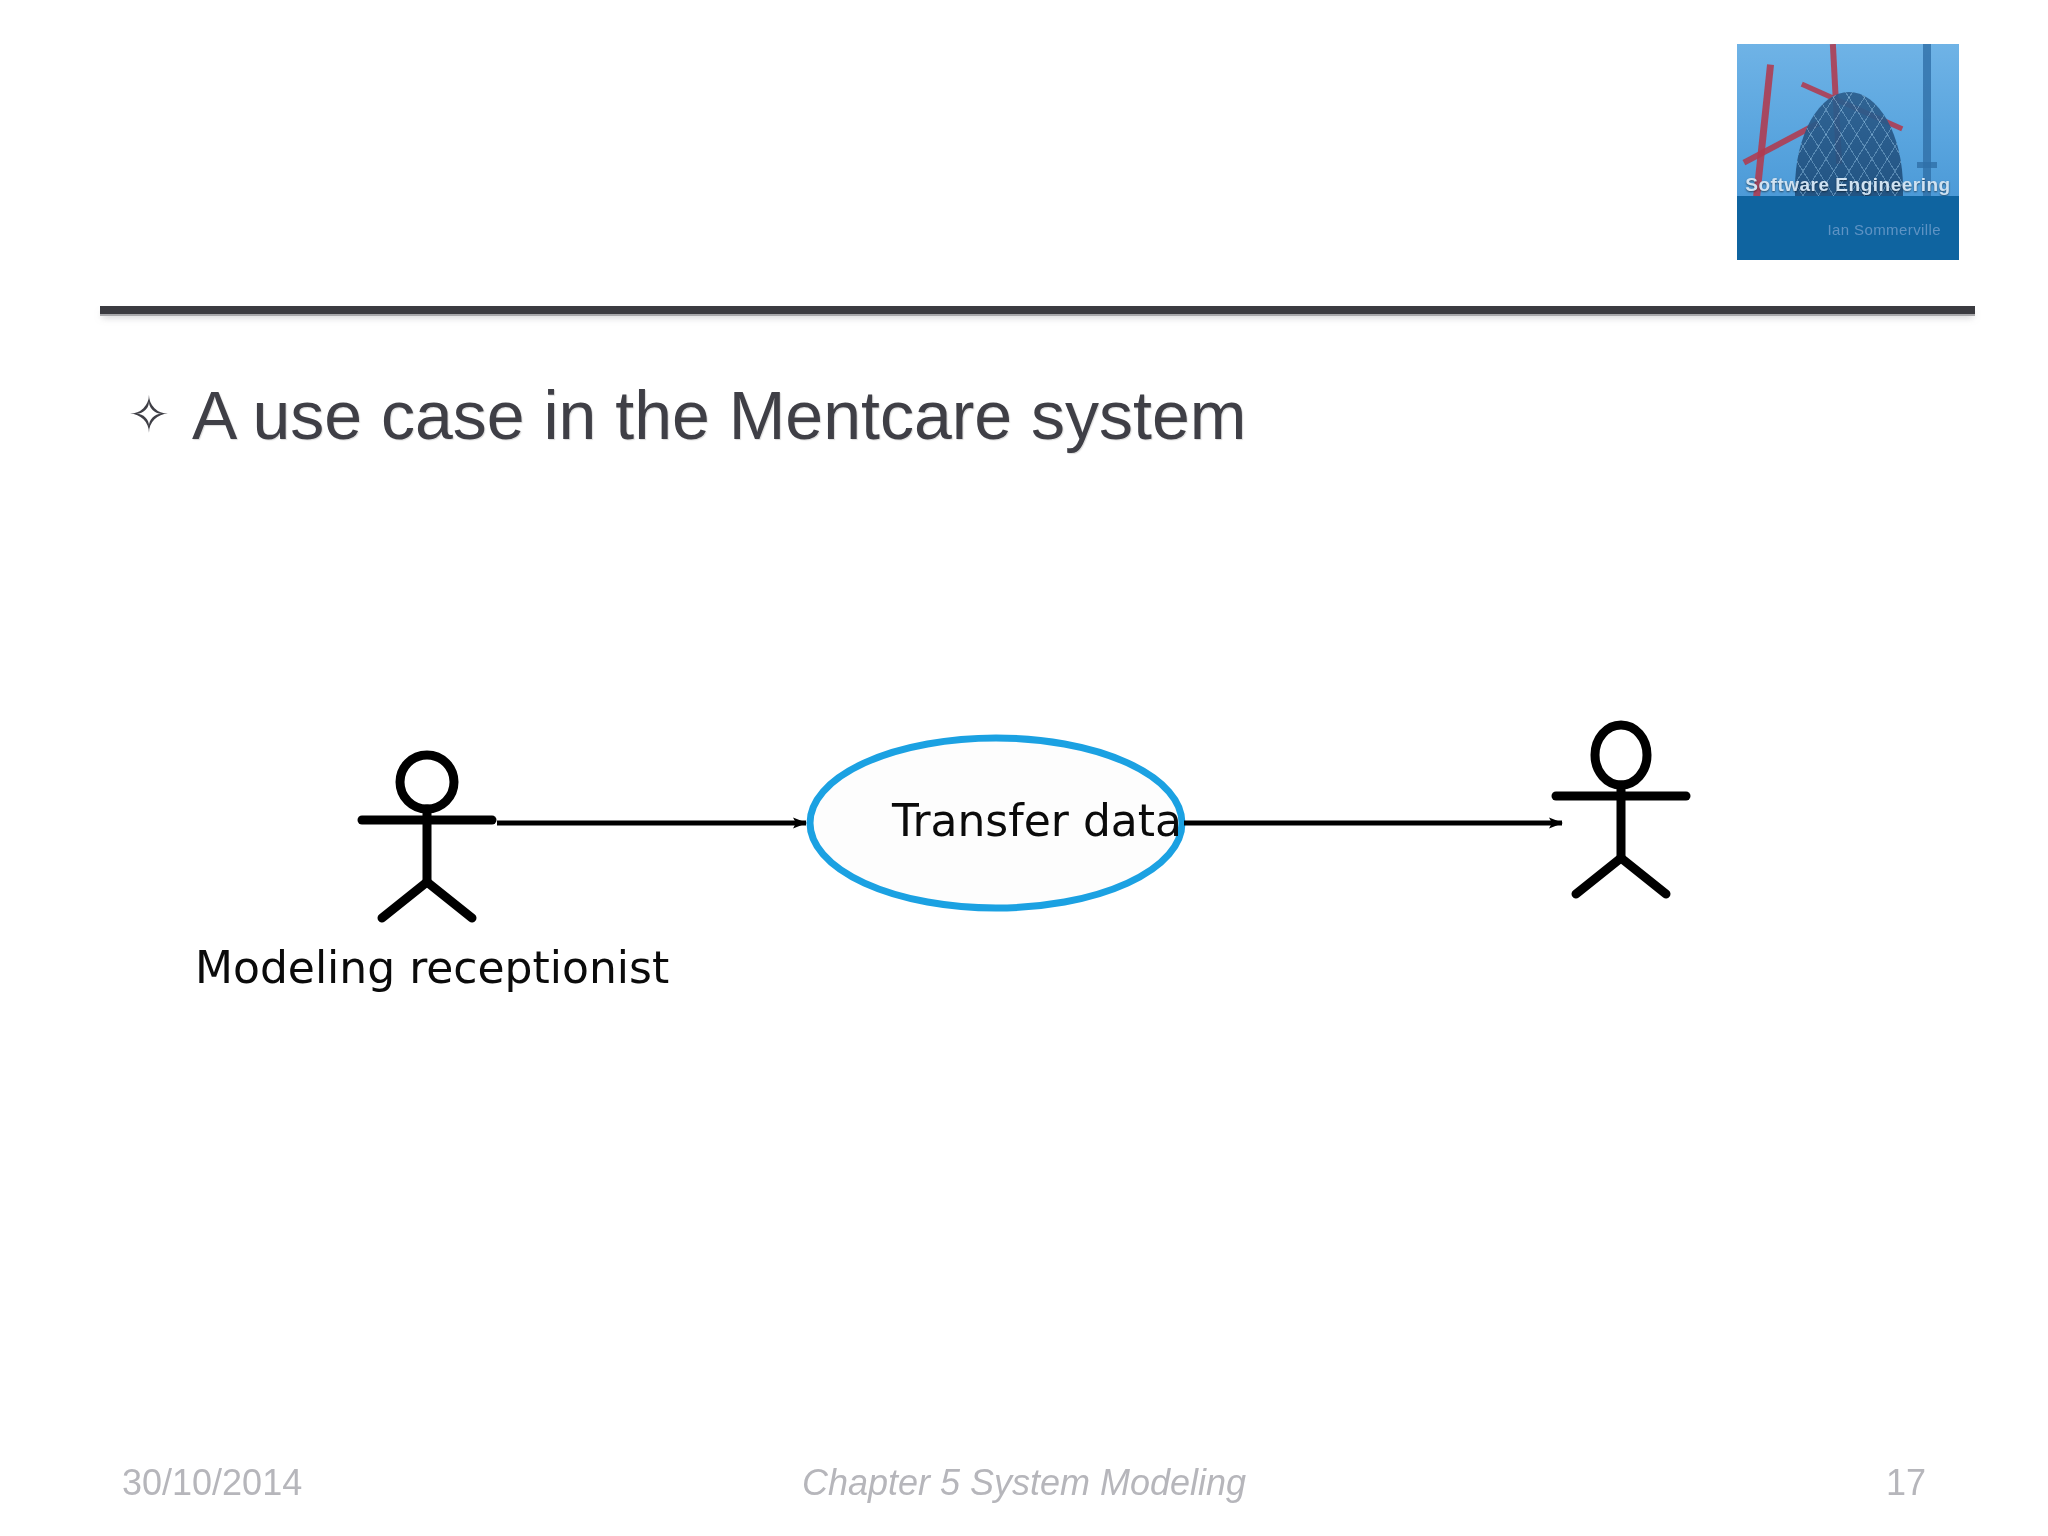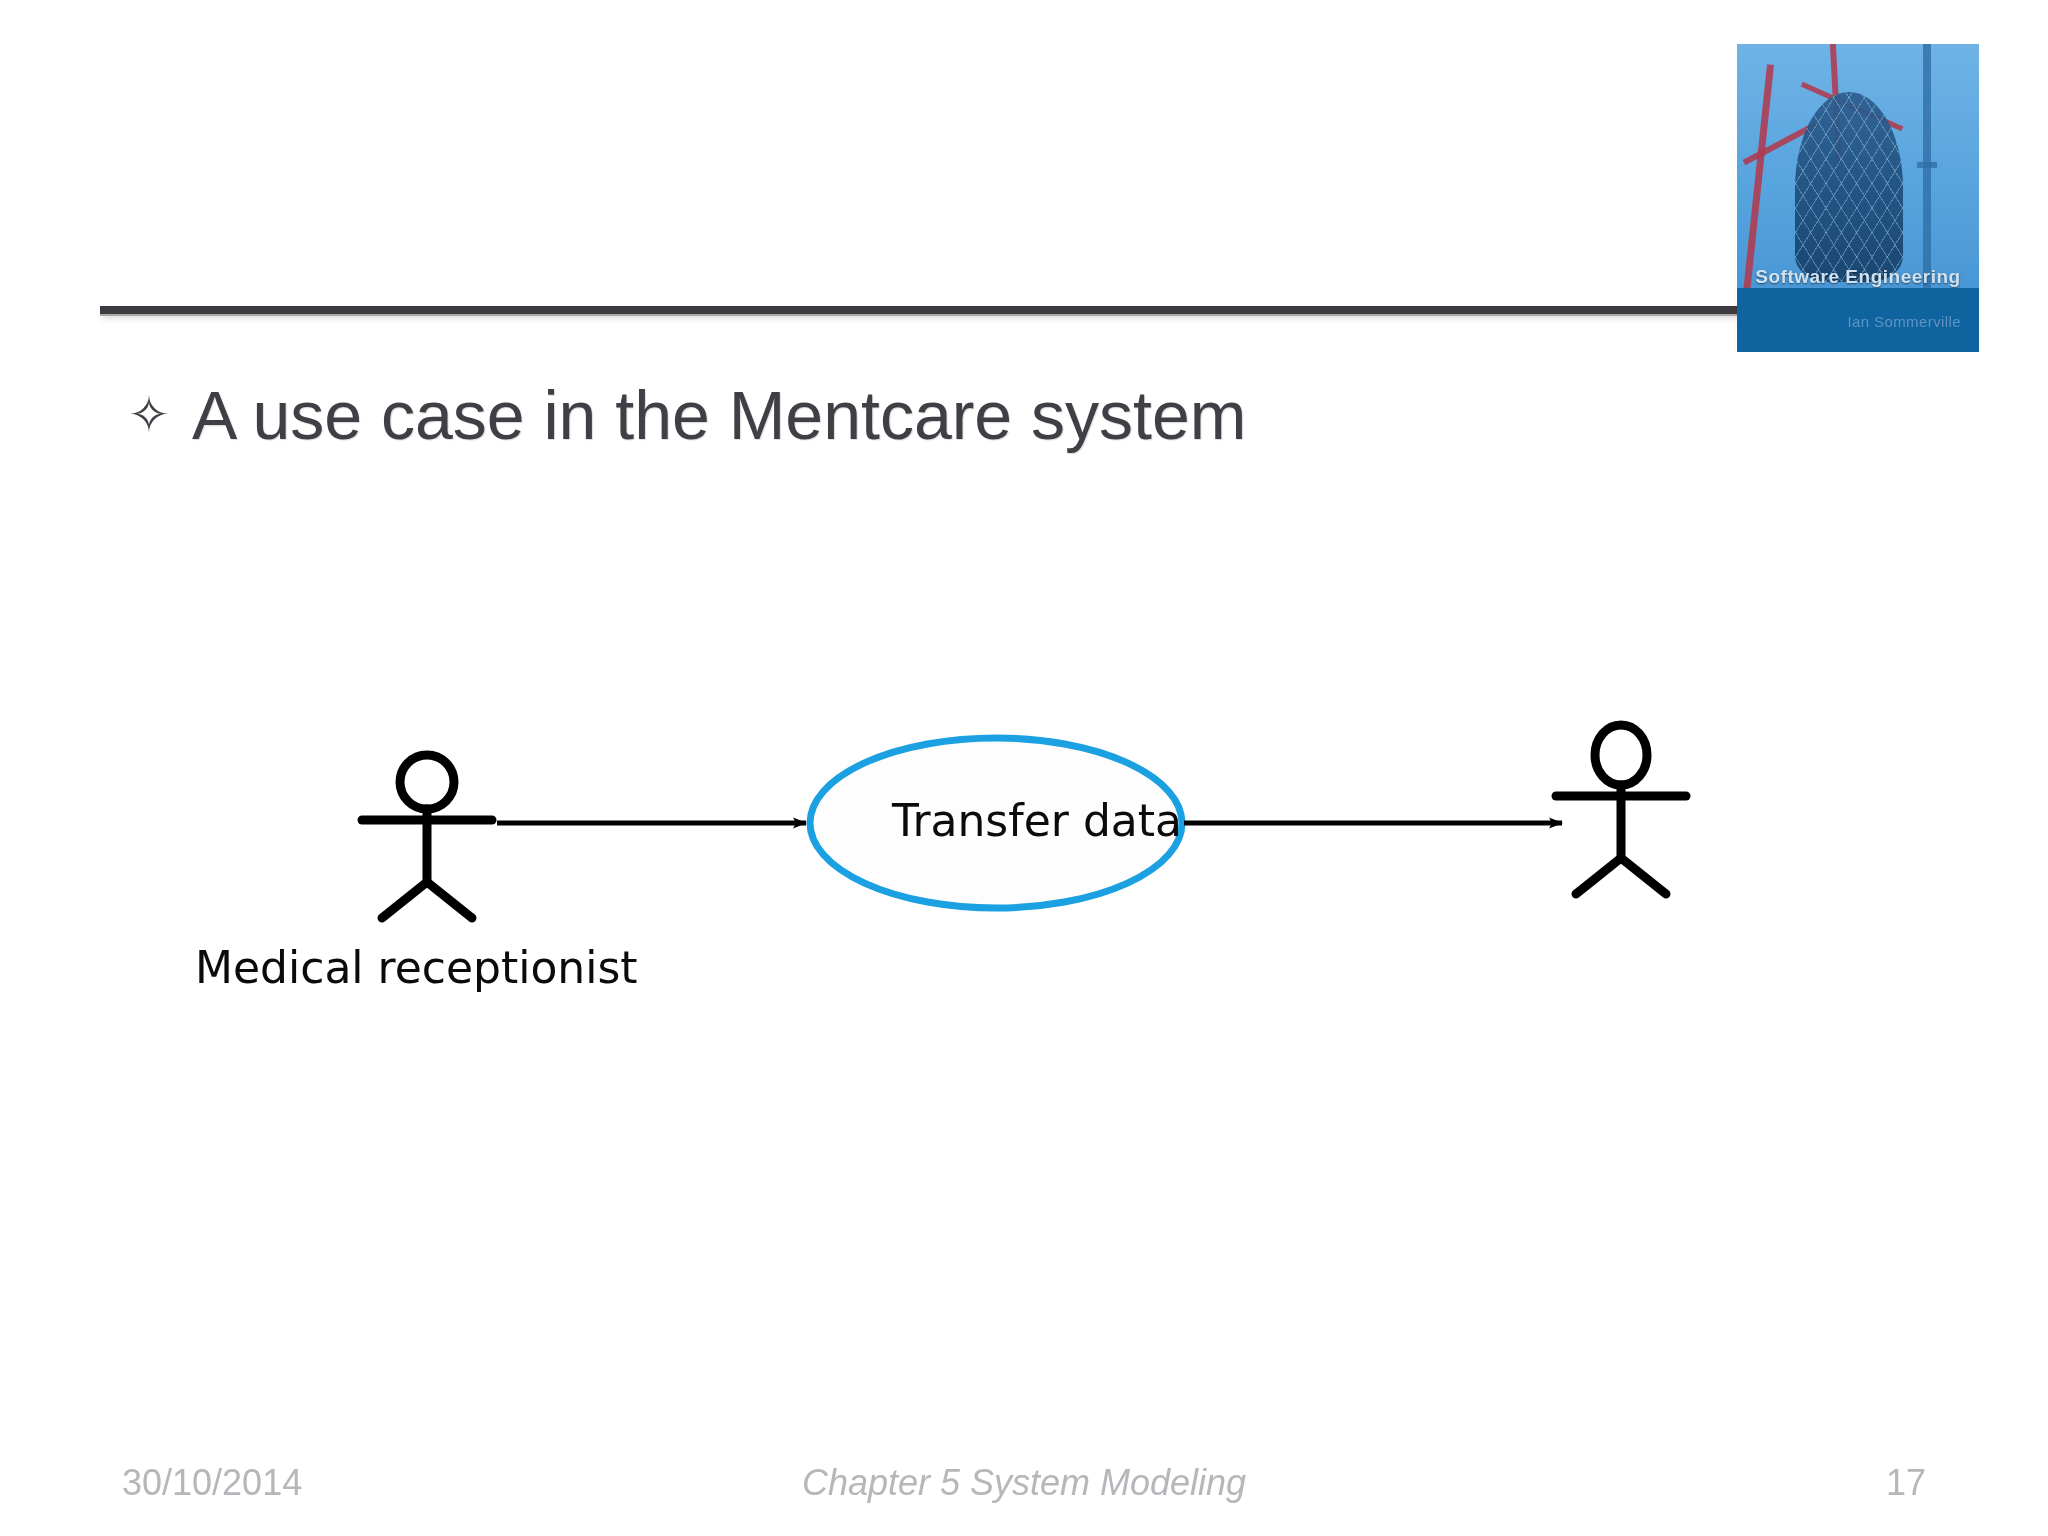--- a/index.html
+++ b/index.html
@@ -41,24 +41,23 @@
     background: #3b3b40;
     box-shadow: 0 2px 0 0 #a8a8ab, 0 5px 7px -2px rgba(140,140,145,0.55);
   }
 
   
   #book-cover {
     position: absolute;
     left: 1737px;
     top: 44px;
     width: 222px;
-    height: 308px;
+    height: 216px;
     overflow: hidden;
     background: #5fa9e0;
-    padding-left: 20px;
   }
   .sky {
     position: absolute; inset: 0;
     background: linear-gradient(180deg, #6fb3e6 0%, #58a4de 45%, #3f8fd0 100%);
   }
   .gherkin {
     position: absolute;
     left: 58px; top: 48px;
     width: 108px; height: 190px;
     background: linear-gradient(180deg,#2d5f8f 0%, #1f4f7d 55%, #17406a 100%);
@@ -240,21 +239,21 @@
       <line x1="1621" y1="95" x2="1621" y2="104"></line>
       <line x1="1556" y1="106" x2="1686" y2="106"></line>
       <line x1="1621" y1="104" x2="1621" y2="168"></line>
       <line x1="1621" y1="168" x2="1576" y2="204"></line>
       <line x1="1621" y1="168" x2="1666" y2="204"></line>
     </g>
   </svg>
 
   <div id="usecase-ellipse-label">Transfer data</div>
 
-  <div class="actor-label" id="label-medical-receptionist">Medical receptionist</div>
+  <div class="actor-label" id="label-medical-receptionist">Modeling receptionist</div>
 
   <div id="footer">
     <span id="footer-date">30/10/2014</span>
     <span id="footer-center">Chapter 5 System Modeling</span>
     <span id="footer-page">17</span>
   </div>
 
 </div>
 
 </body></html>

